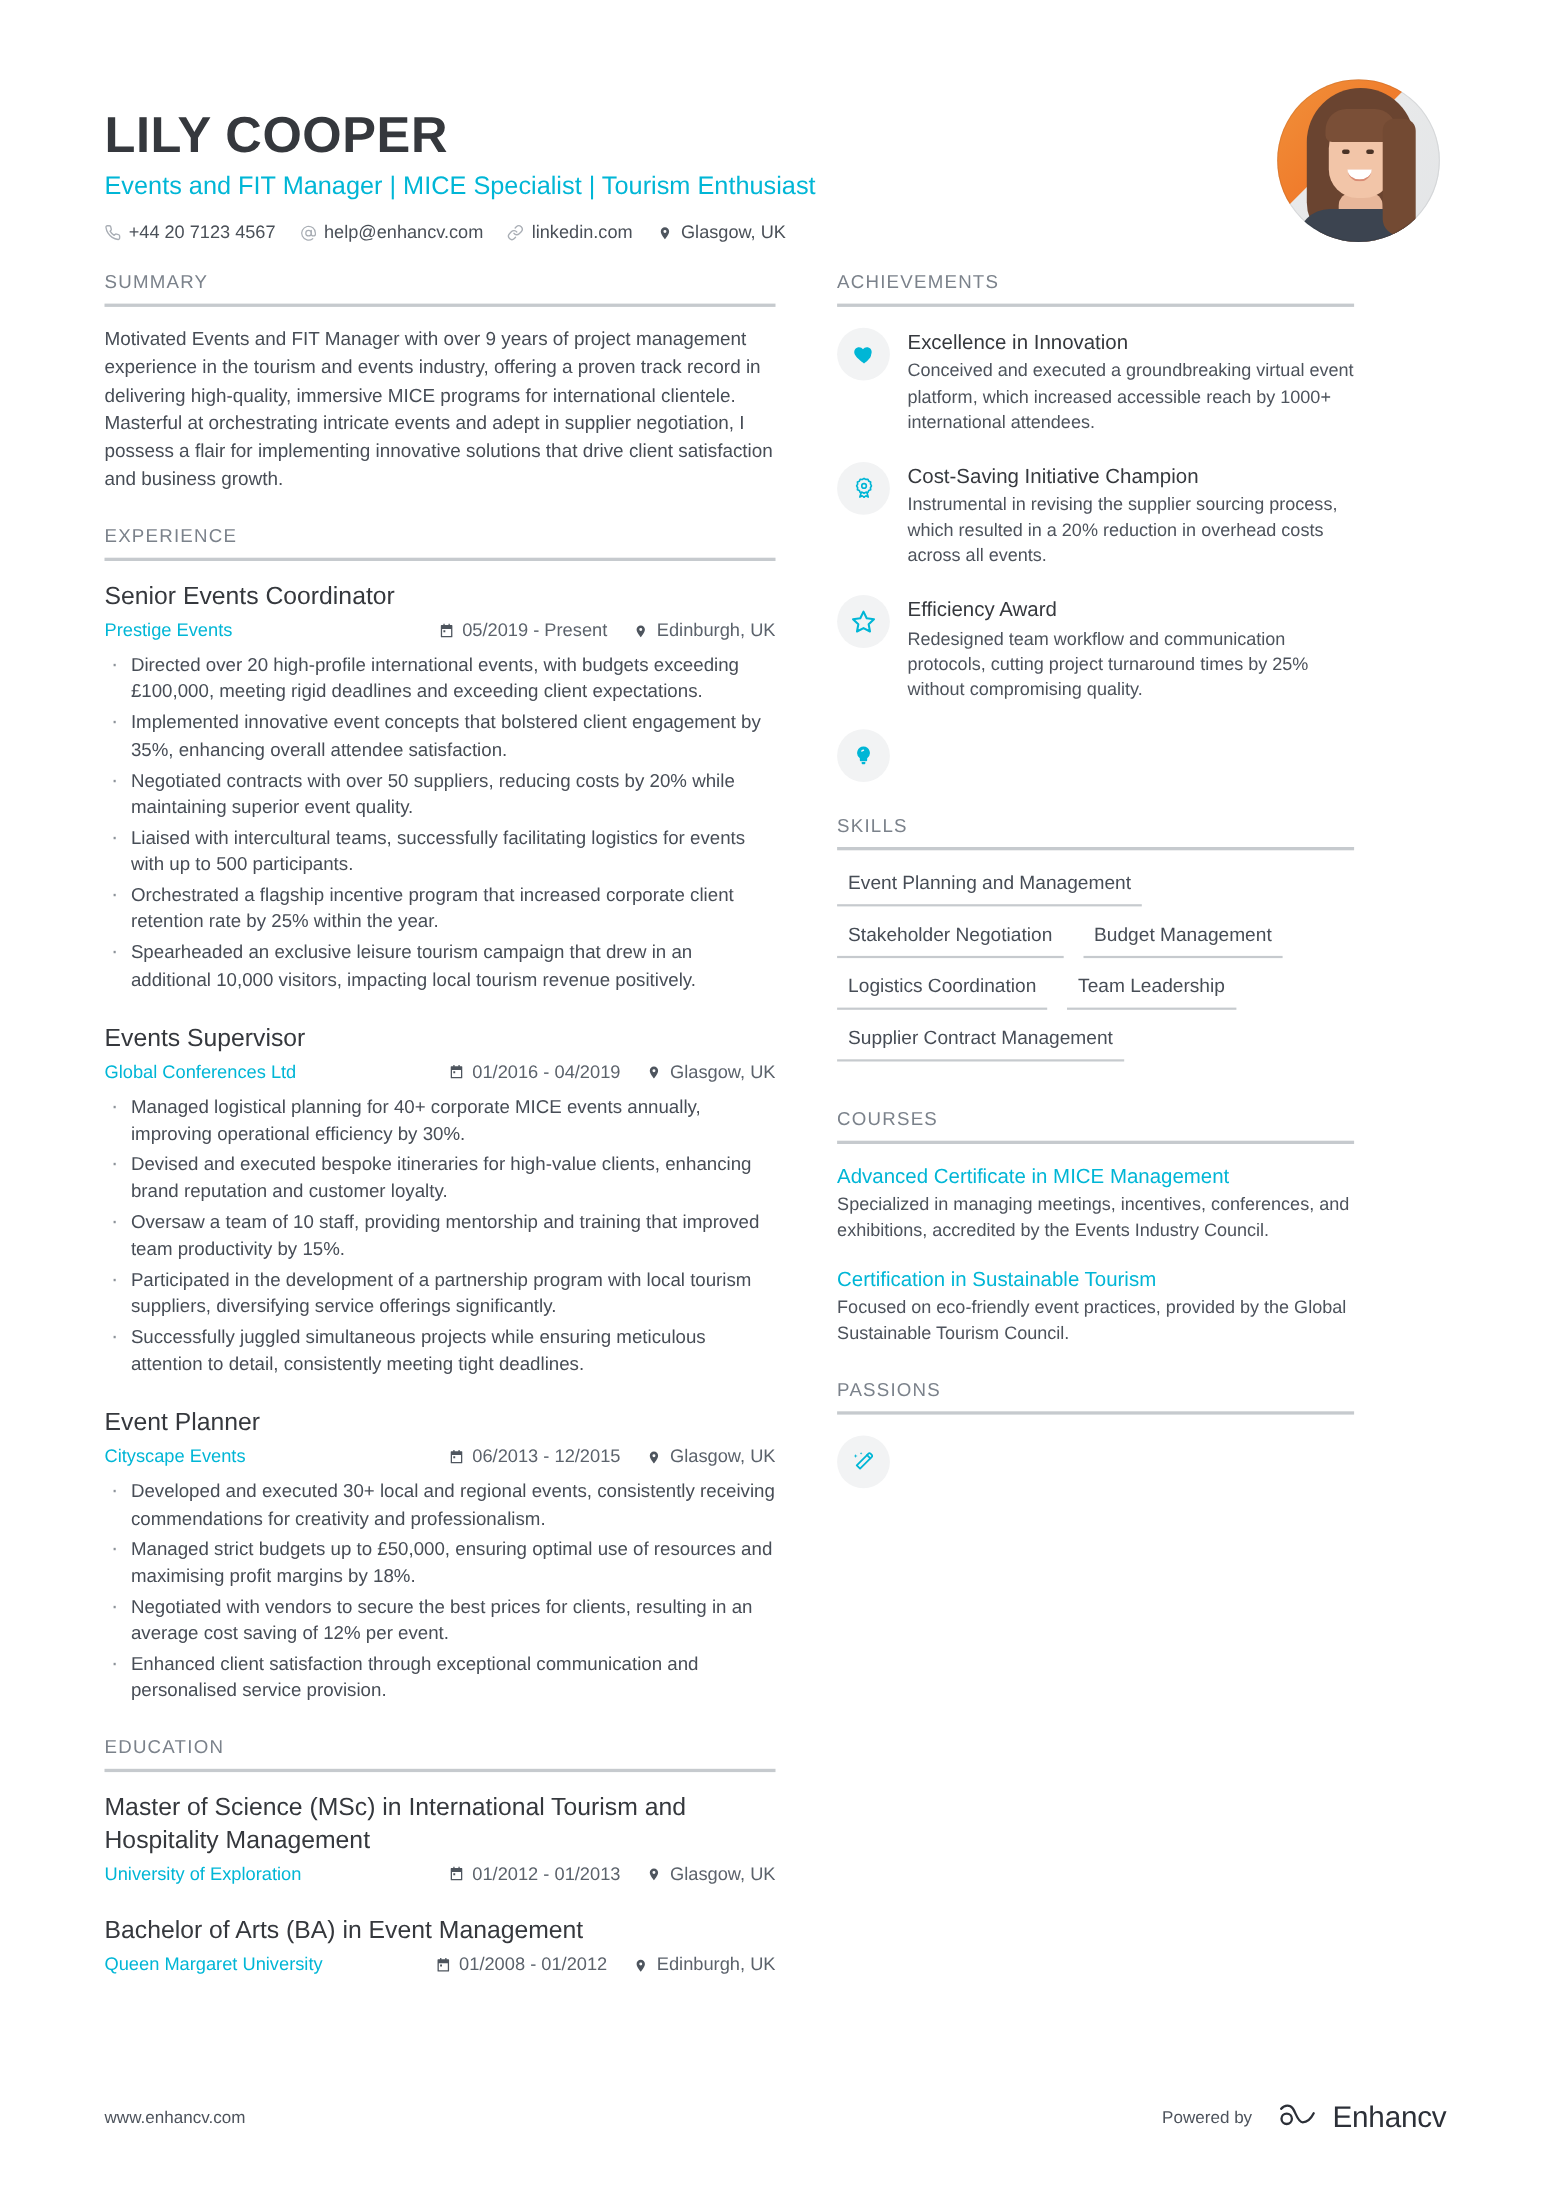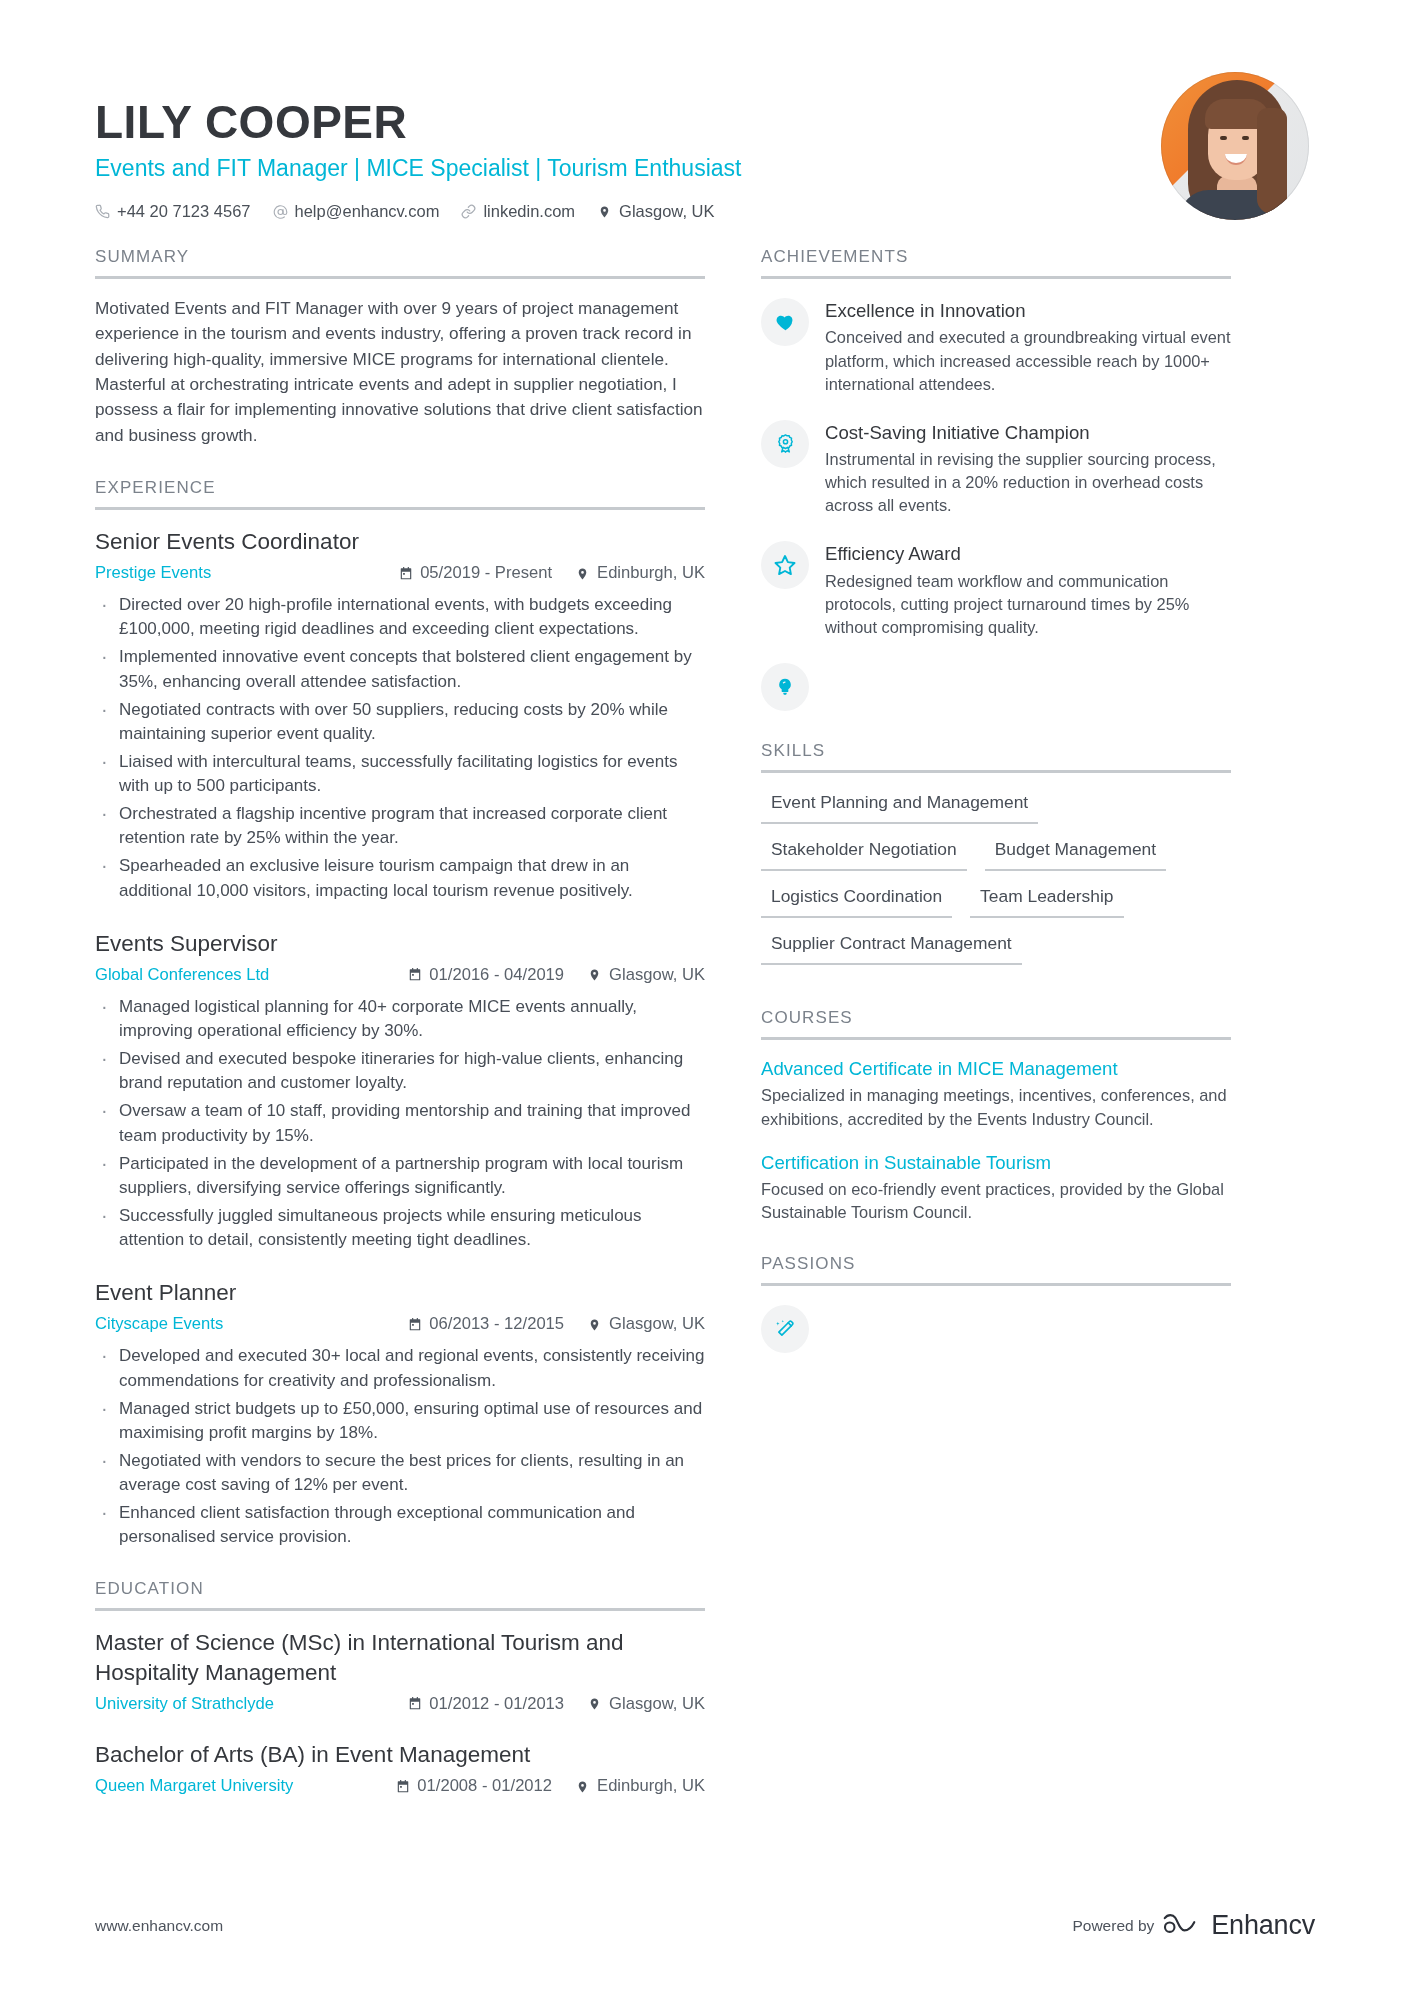--- a/index.html
+++ b/index.html
@@ -306,21 +306,21 @@
     align-items: center;
     justify-content: space-between;
   }
   .footer-url {
     font-size: 15.5px;
     color: #4d535c;
   }
   .footer-right {
     display: flex;
     align-items: center;
-    gap: 8px;
+    gap: 24px;
   }
   .powered-by {
     font-size: 15.5px;
     color: #4d535c;
   }
   .brand {
     display: inline-flex;
     align-items: center;
     gap: 9px;
   }
@@ -502,21 +502,21 @@
           </ul>
         </div>
       </div>
 
       <div class="sec">
         <div class="sec-title">EDUCATION</div>
 
         <div class="entry">
           <div class="entry-title">Master of Science (MSc) in International Tourism and Hospitality Management</div>
           <div class="entry-meta">
-            <span class="entry-company">University of Strathclyde</span>
+            <span class="entry-company">University of Exploration</span>
             <span class="meta-chip meta-date">
               <span class="m-ico">
                 <svg width="14" height="15" viewBox="0 0 24 24" fill="currentColor">
                     <path d="M7 1h2v2h6V1h2v2h3a1 1 0 0 1 1 1v17a1 1 0 0 1-1 1H4a1 1 0 0 1-1-1V4a1 1 0 0 1 1-1h3V1zM5 9v11h14V9H5zm2 2h3v3H7v-3z"></path>
                   </svg>
               </span>
               <span>01/2012 - 01/2013</span>
             </span>
             <span class="meta-chip">
               <span class="m-ico">

